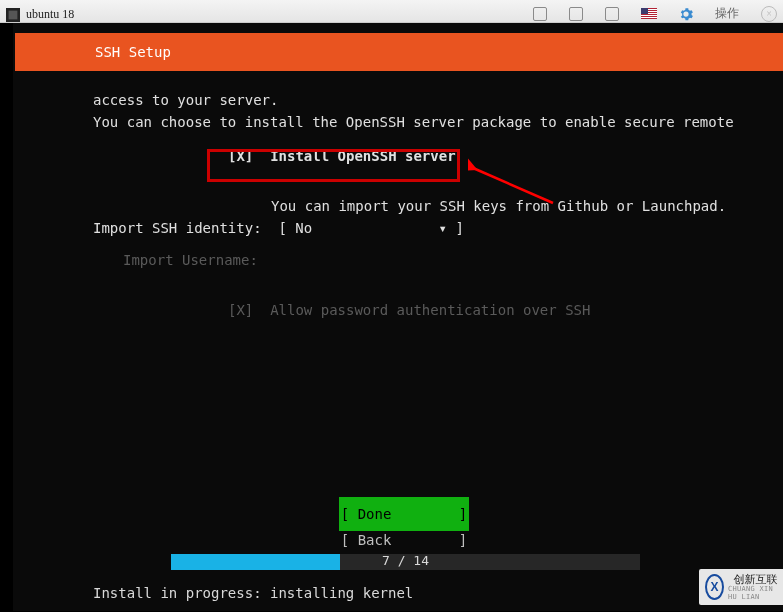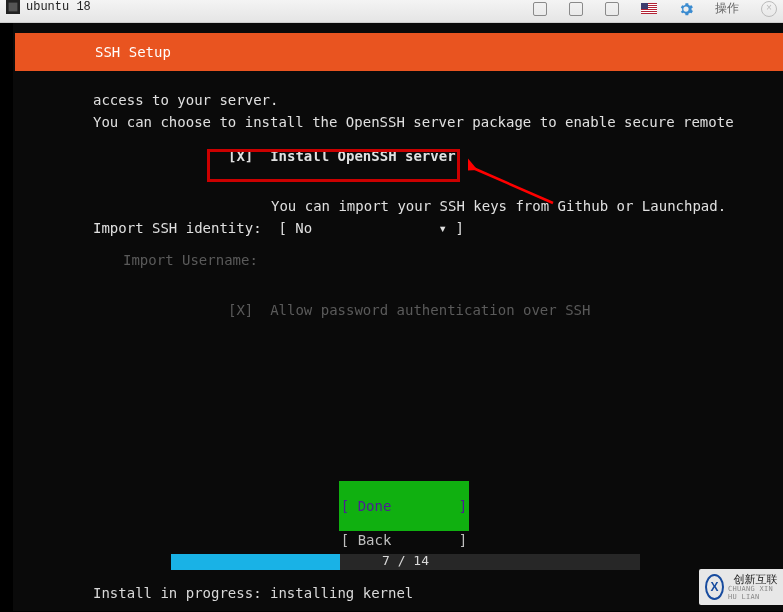--- a/index.html
+++ b/index.html
@@ -1,35 +1,35 @@
 <!DOCTYPE html>
 <html><head>
 <meta charset="utf-8">
 <style>
   html,body{margin:0;padding:0;width:783px;height:612px;background:#fff;font-family:"DejaVu Sans Mono","Ubuntu Mono",Consolas,monospace;font-size:13px;overflow:hidden;}
-  .titlebar{height:22px;background:linear-gradient(#f4f4f4,#e5e5e5);border-bottom:1px solid #ccc;display:flex;align-items:flex-start;padding:0 6px;color:#222;font-family:Liberation Mono, monospace;font-size:12px;}
+  .titlebar{height:22px;background:linear-gradient(#f4f4f4,#e5e5e5);border-bottom:1px solid #ccc;display:flex;align-items:flex-end;padding:0 6px;color:#222;font-family:Liberation Serif, serif;font-size:12px;}
   .titlebar .os-icon{width:14px;height:14px;margin-right:6px;display:inline-flex;}
   .titlebar .right-icons{margin-left:auto;display:flex;align-items:center;gap:22px;}
   .titlebar .square-icon{width:12px;height:12px;border:1px solid #8a8a8a;border-radius:2px;}
   .titlebar .flag-icon{width:16px;height:11px;display:inline-block;}
   .titlebar .gear-icon{width:14px;height:14px;display:inline-flex;color:#3a8bd0;}
   .titlebar .ops-label{color:#666;}
   .titlebar .close-icon{width:14px;height:14px;display:inline-flex;color:#bbb;border:1px solid #bbb;border-radius:50%;justify-content:center;align-items:center;font-size:10px;line-height:1;}
   .vm-area{position:absolute;top:23px;left:0;width:783px;height:589px;background:#000;}
   .installer{position:absolute;left:13px;top:0;width:782px;height:588px;background:#0a0a0a;color:#cfcfcf;font-size:14px;}
   .header-bar{background:#e95420;color:#fff;padding:11px 0 11px 80px;font-size:14px;margin:10px 2px 0 2px;}
   .body-area{padding:18px 80px 0 80px;line-height:22px;}
   .desc-line{color:#e0e0e0;white-space:pre;}
   .option-row{margin-top:0;white-space:pre;color:#e0e0e0;}
   .highlight-box{position:absolute;left:194px;top:126px;width:253px;height:33px;border:3px solid #cc0000;box-sizing:border-box;}
   .dim{color:#5a5a5a;}
   .arrow-annot{position:absolute;left:455px;top:135px;width:290px;height:60px;pointer-events:none;}
   .annot-text{position:absolute;left:535px;top:170px;font-family:"Microsoft YaHei",SimSun,sans-serif;font-size:18px;color:#ff0000;white-space:nowrap;}
   .bottom-buttons{position:absolute;left:0;bottom:62px;width:100%;text-align:center;line-height:18px;}
-  .btn-done{display:inline-block;background:#10b010;color:#4c1d95;padding:16px 2px;white-space:pre;}
+  .btn-done{display:inline-block;background:#10b010;color:#000000;padding:8px 2px;white-space:pre;}
   .btn-back{display:inline-block;color:#bfbfbf;white-space:pre;}
   .progress-wrap{position:absolute;left:158px;bottom:41px;width:469px;height:16px;background:#272727;}
   .progress-bar{height:100%;background:#19b2e6;display:flex;align-items:center;}
   .progress-label{position:absolute;left:0;top:-1px;width:100%;text-align:center;color:#d9d9d9;font-size:13px;}
   .install-status{position:absolute;left:80px;bottom:10px;color:#d9d9d9;font-size:14px;}
   .watermark{position:absolute;right:6px;bottom:6px;width:90px;height:36px;background:rgba(255,255,255,0.9);display:flex;align-items:center;border-radius:2px;padding:2px 6px;box-sizing:border-box;}
   .watermark .wm-icon{width:22px;height:22px;border:2px solid #174b9e;border-radius:50%;display:flex;align-items:center;justify-content:center;color:#174b9e;font-weight:bold;font-size:12px;margin-right:4px;font-family:Arial,sans-serif;}
   .watermark .wm-text{font-family:"Microsoft YaHei",Arial,sans-serif;font-size:11px;line-height:12px;color:#1b1b1b;text-align:center;}
   .watermark .wm-sub{font-size:7px;color:#888;letter-spacing:0.3px;}
 </style>

